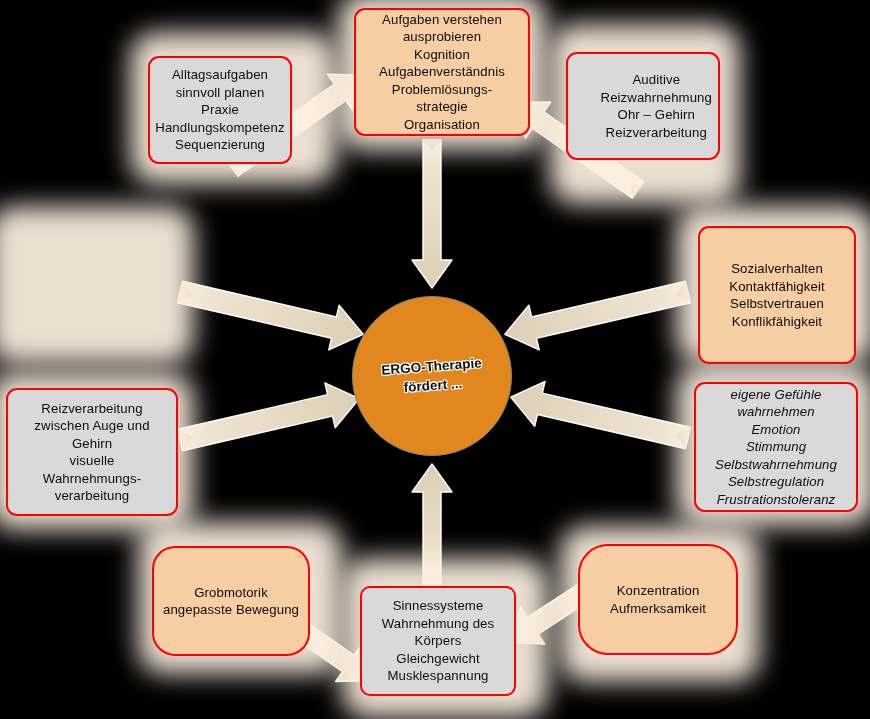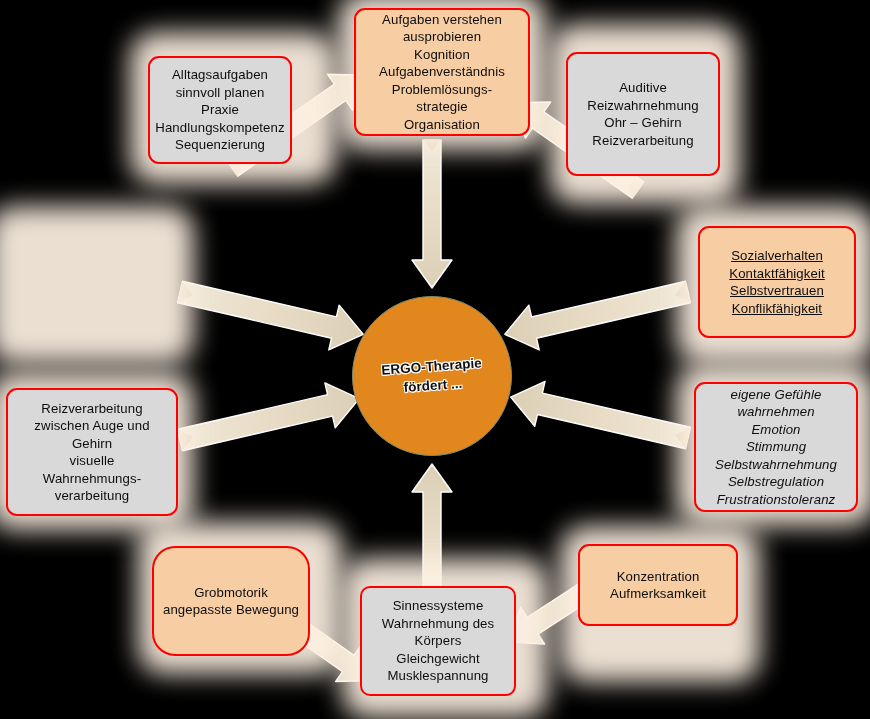--- a/index.html
+++ b/index.html
@@ -177,29 +177,29 @@
   </div>
 
   <div class="node fill-gray" style="left:148px; top:56px;  width:144px; height:108px;">
     <span class="txt">Alltagsaufgaben
 sinnvoll planen
 Praxie
 Handlungskompetenz
 Sequenzierung</span>
   </div>
 
-  <div class="node fill-gray" style="left:566px; top:52px;  width:154px; height:124px;">
+  <div class="node fill-gray" style="left:566px; top:52px;  width:154px; height:108px;justify-content:flex-end;">
     <span class="txt">Auditive
 Reizwahrnehmung
 Ohr – Gehirn
 Reizverarbeitung</span>
   </div>
 
 
-  <div class="node fill-peach" style="left:698px; top:226px; width:158px; height:112px;text-decoration:underline;">
+  <div class="node fill-peach" style="left:698px; top:226px; width:158px; height:138px;">
     <span class="txt">Sozialverhalten
 Kontaktfähigkeit
 Selbstvertrauen
 Konflikfähigkeit</span>
   </div>
 
   <div class="node fill-gray" style="left:6px;  top:388px; width:172px; height:128px;">
     <span class="txt">Reizverarbeitung
 zwischen Auge und
 Gehirn
@@ -224,18 +224,18 @@
   </div>
 
   <div class="node fill-gray" style="left:360px; top:586px; width:156px; height:110px;border-radius:10px;">
     <span class="txt">Sinnessysteme
 Wahrnehmung des
 Körpers
 Gleichgewicht
 Musklespannung</span>
   </div>
 
-  <div class="node fill-peach" style="left:578px; top:544px; width:160px; height:82px;">
+  <div class="node fill-peach" style="left:578px; top:544px; width:160px; height:111px;border-radius:30px;">
     <span class="txt">Konzentration
 Aufmerksamkeit</span>
   </div>
 
 </div>
 
 </body></html>

